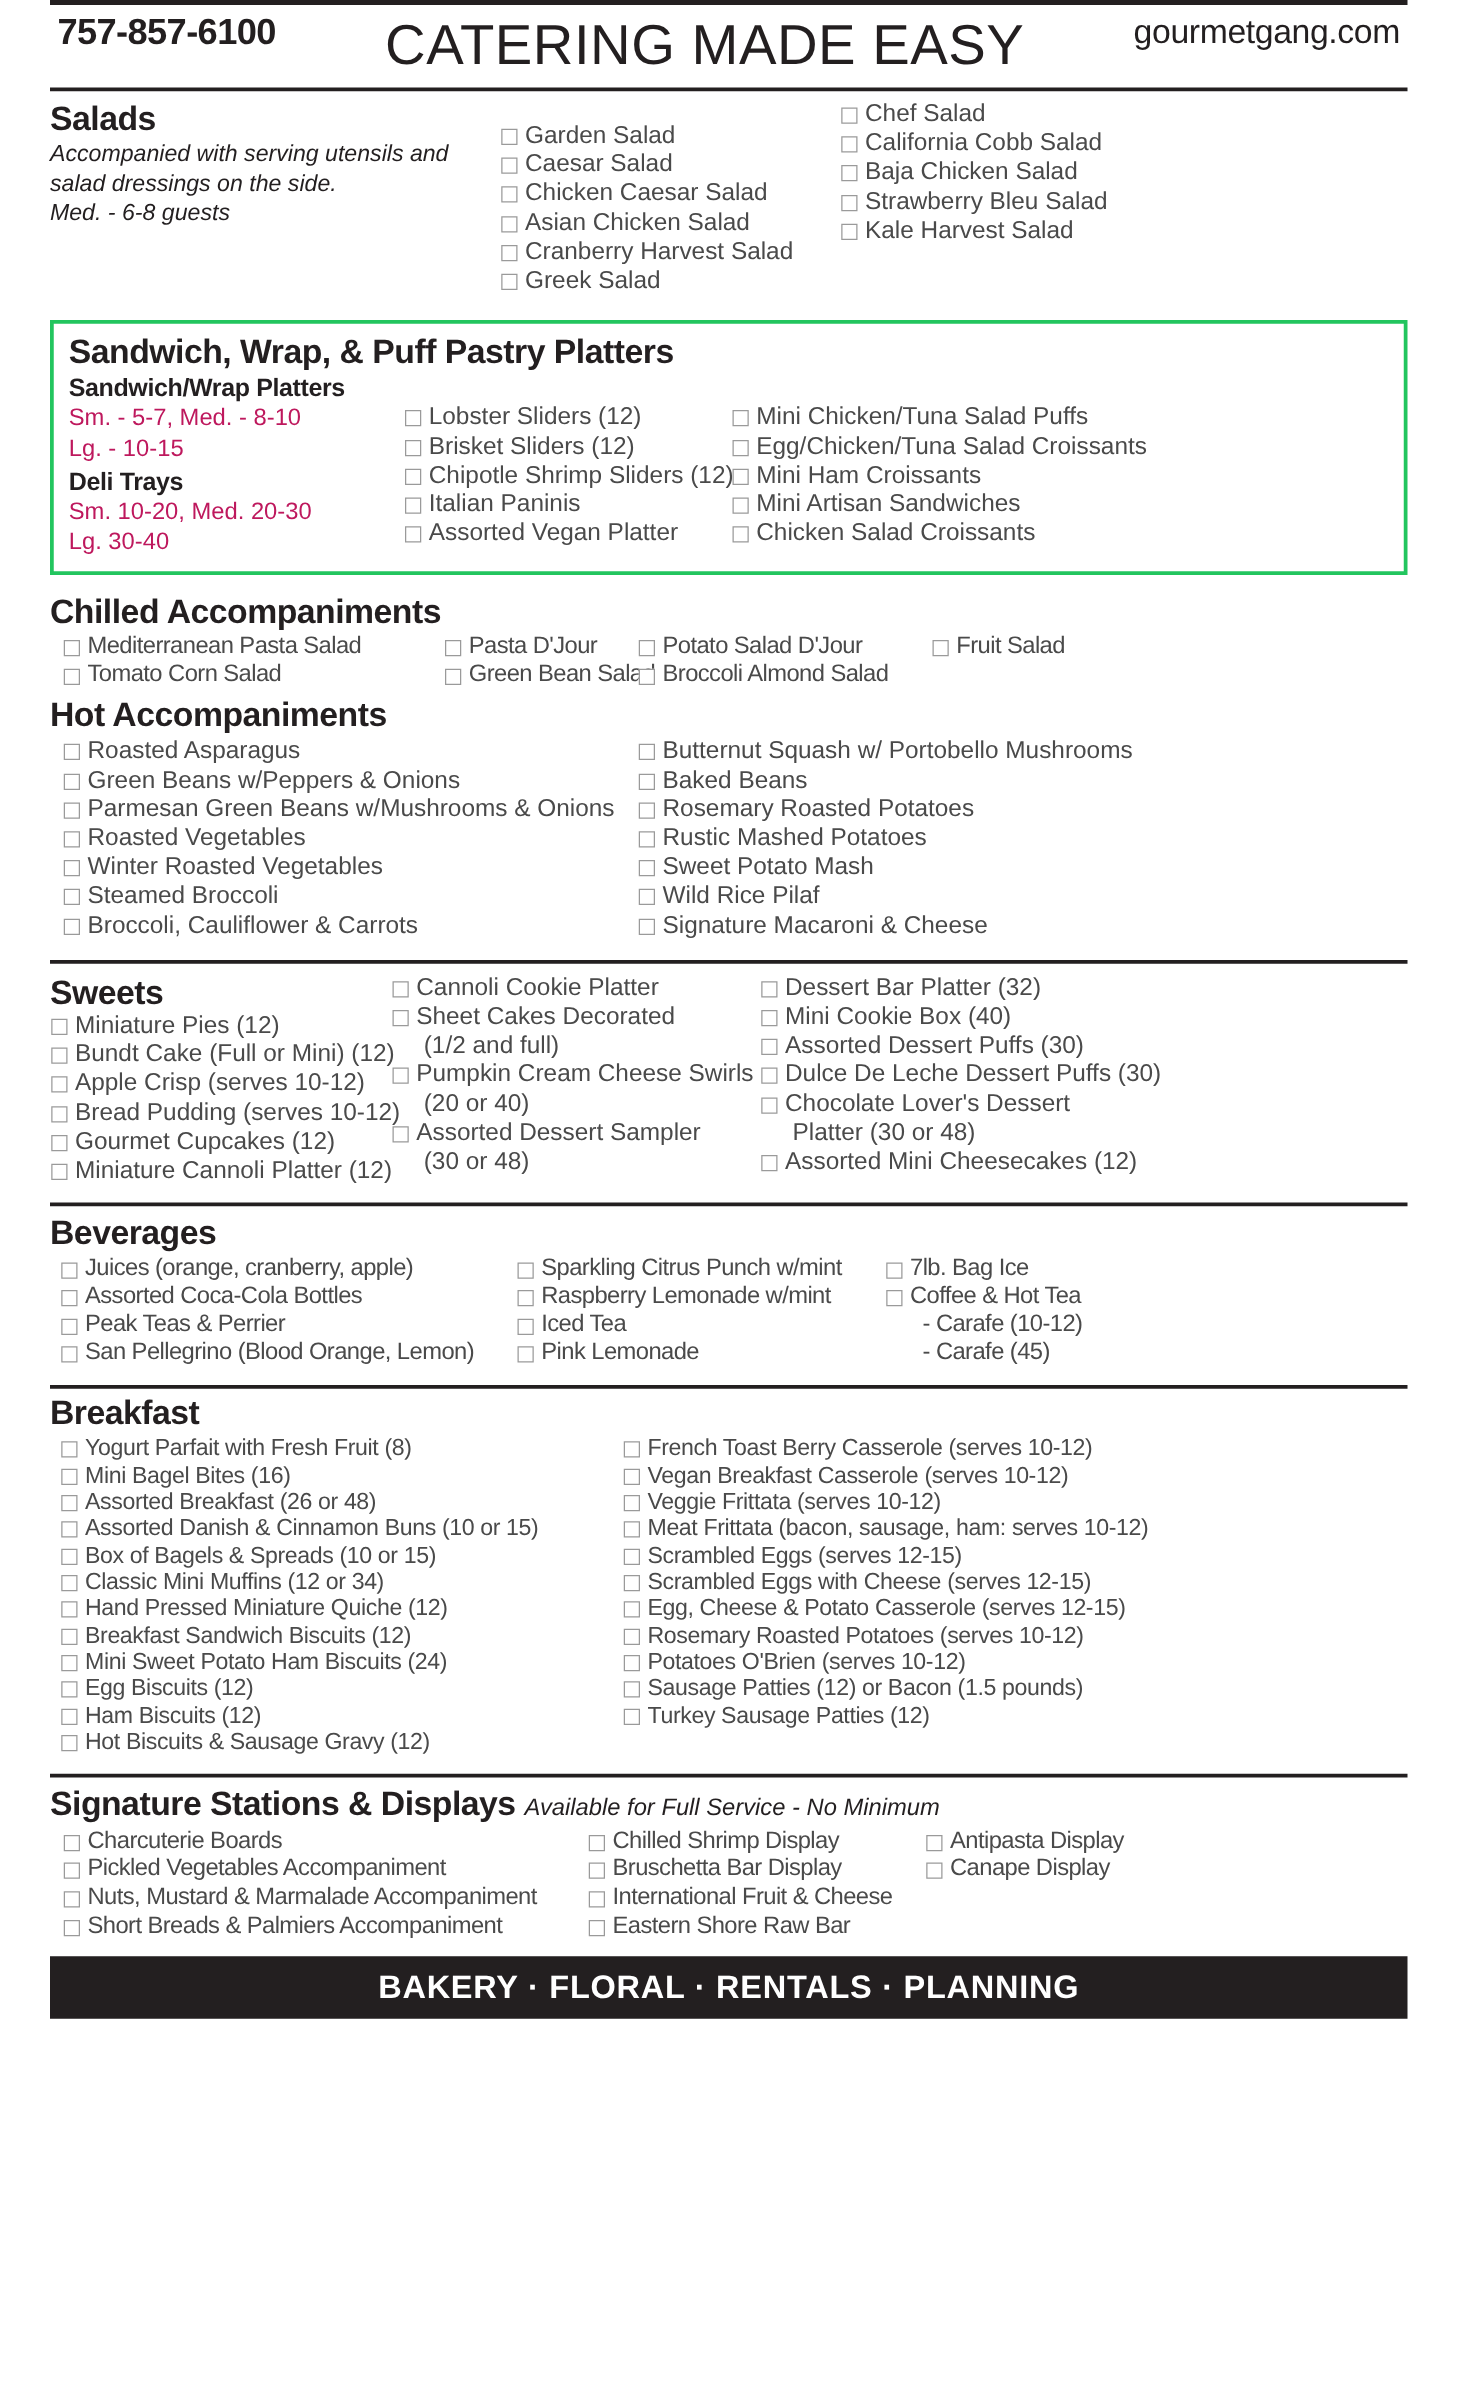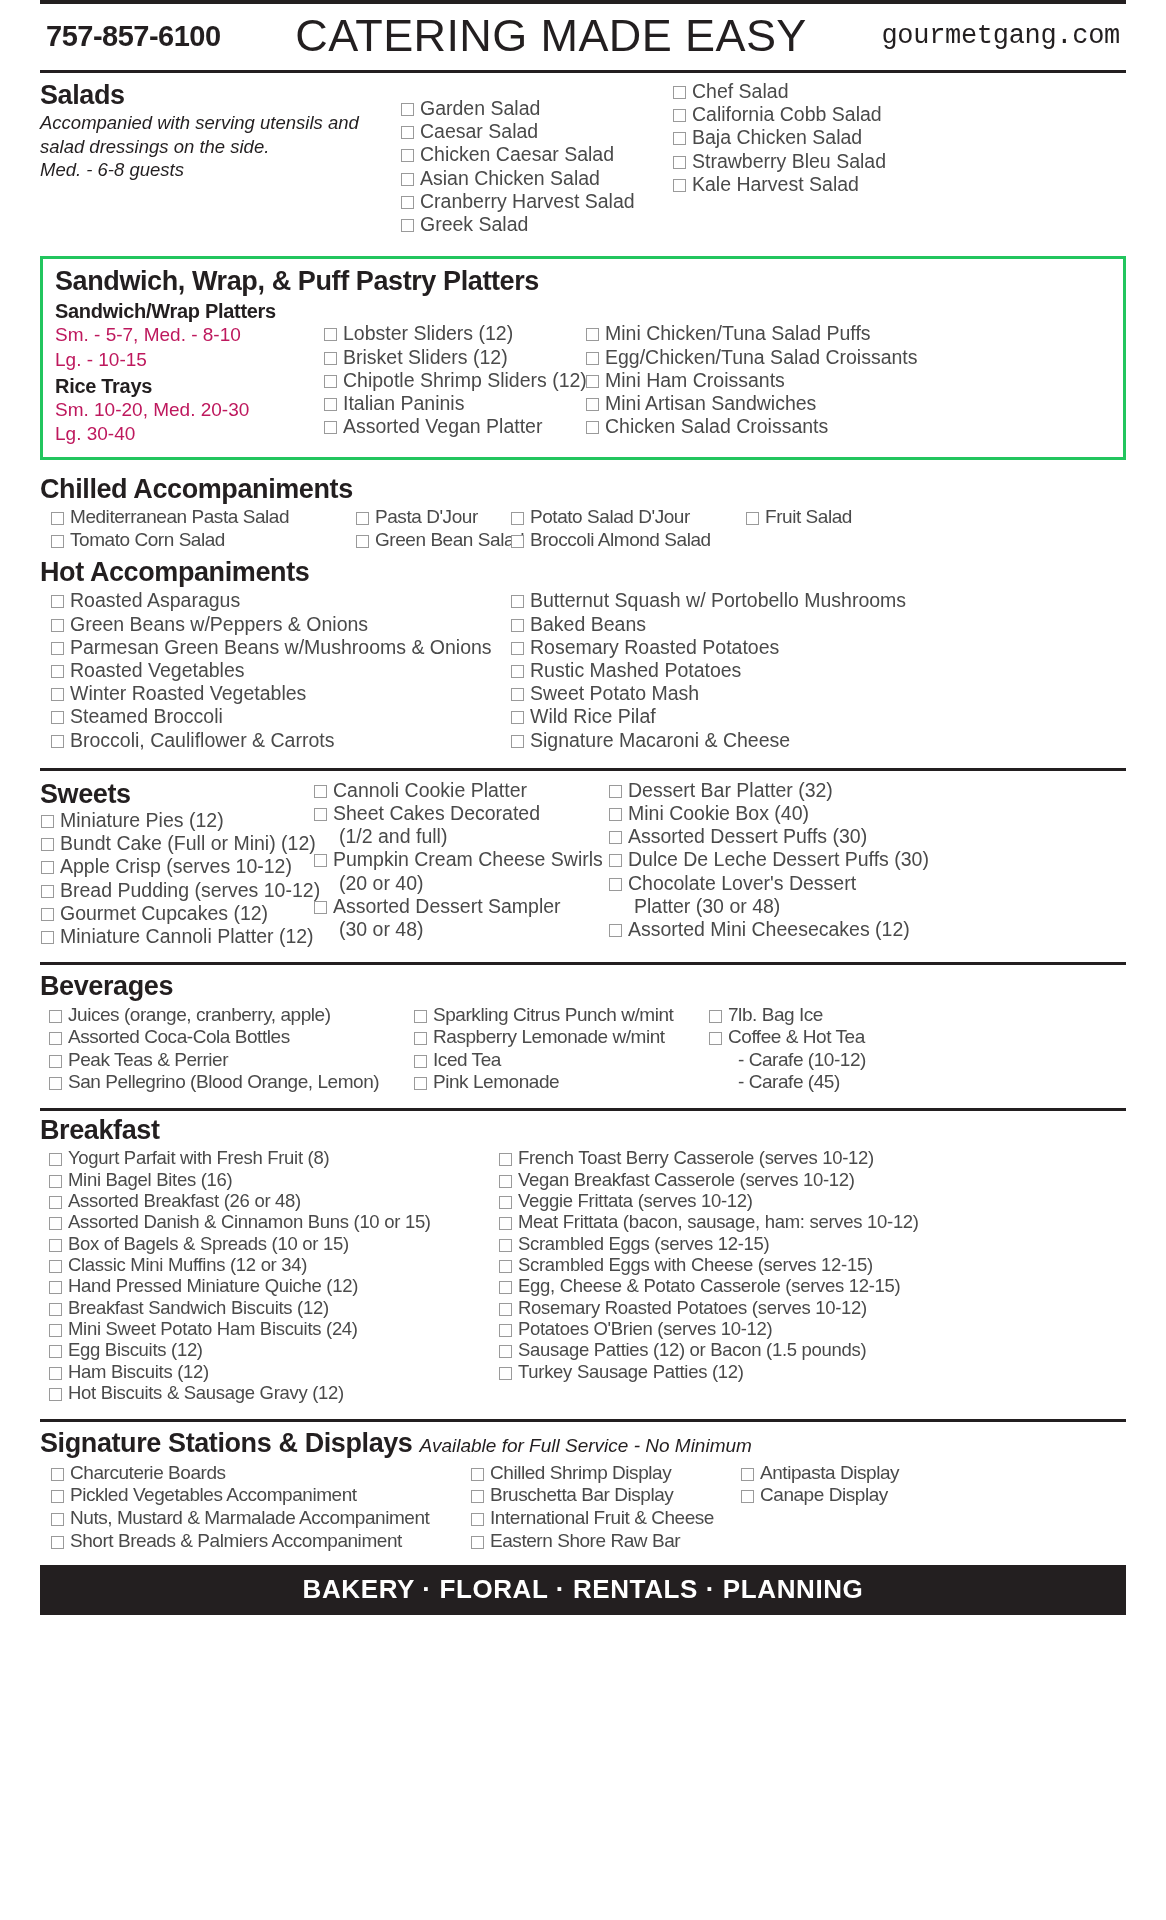--- a/index.html
+++ b/index.html
@@ -11,26 +11,26 @@
     font-family: "Liberation Sans", sans-serif;
     color: #231f20;
     overflow: hidden;
   }
   .page { width: 1166px; height: 1920px; position: relative; padding: 0 40px; }
 
   
   .hdr-rule { height: 4px; background: #231f20; }
   .hdr-rule.thin { height: 3px; }
   .header {
-    display: flex; align-items: center; justify-content: space-between;
+    display: flex; justify-content: space-between;
     padding: 6px 6px 8px 6px;
   }
   .hdr-phone { font-size: 29px; font-weight: 700; letter-spacing: -0.5px; }
   .hdr-title { font-size: 45px; font-weight: 400; letter-spacing: 0.4px; }
-  .hdr-web  { font-size: 27px; font-weight: 400; letter-spacing: -0.3px; font-family: Liberation Mono, monospace; }
+  .hdr-web  { font-size: 27px; font-weight: 400; letter-spacing: -0.3px; }
 
   
   h2.sec {
     font-size: 27px; font-weight: 700; margin: 0; letter-spacing: -0.4px;
     line-height: 1.12;
   }
   h2.sec .sub-it {
     font-size: 19px; font-weight: 400; font-style: italic; letter-spacing: 0;
   }
   h3.subhd { font-size: 20px; font-weight: 700; margin: 0; letter-spacing: -0.3px; }
@@ -154,21 +154,21 @@
 
   <div class="boxed">
     <h2 class="sec">Sandwich, Wrap, &amp; Puff Pastry Platters</h2>
     <div class="body">
       <div class="bl">
         <h3 class="subhd">Sandwich/Wrap Platters</h3>
         <div class="plain">
           <div>Sm. - 5-7, Med. - 8-10</div>
           <div>Lg. - 10-15</div>
         </div>
-        <h3 class="subhd" style="margin-top:3px">Rice Trays</h3>
+        <h3 class="subhd" style="margin-top:3px">Deli Trays</h3>
         <div class="plain">
           <div>Sm. 10-20, Med. 20-30</div>
           <div>Lg. 30-40</div>
         </div>
       </div>
       <div class="bc" style="padding-top:22px">
         <ul class="items">
             <li>Lobster Sliders (12)</li>
             <li>Brisket Sliders (12)</li>
             <li>Chipotle Shrimp Sliders (12)</li>

